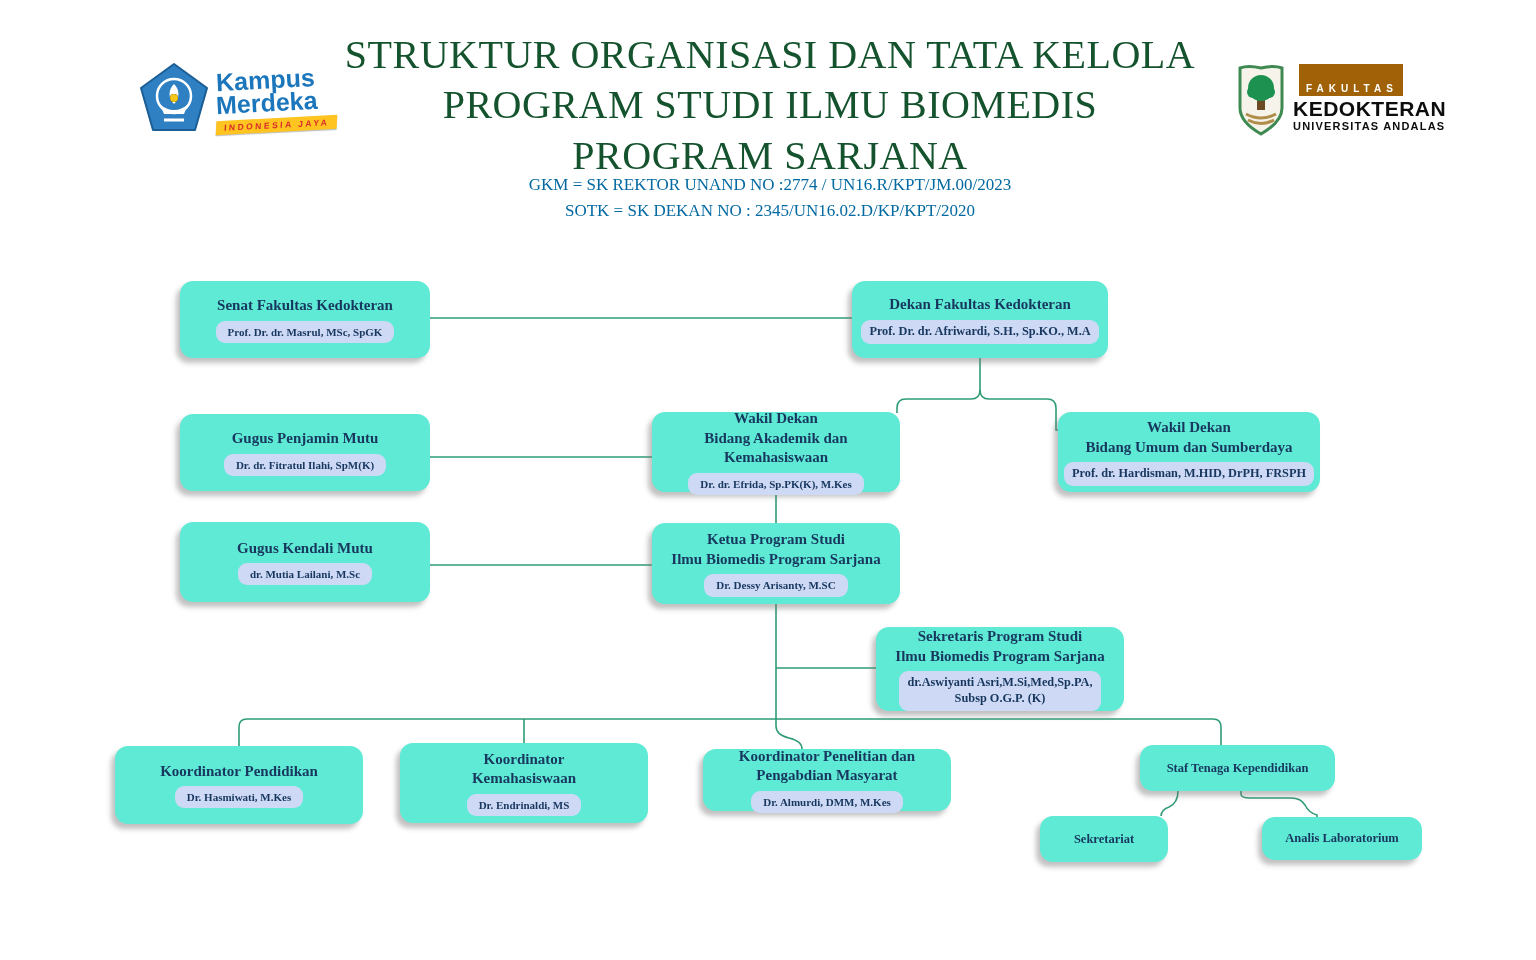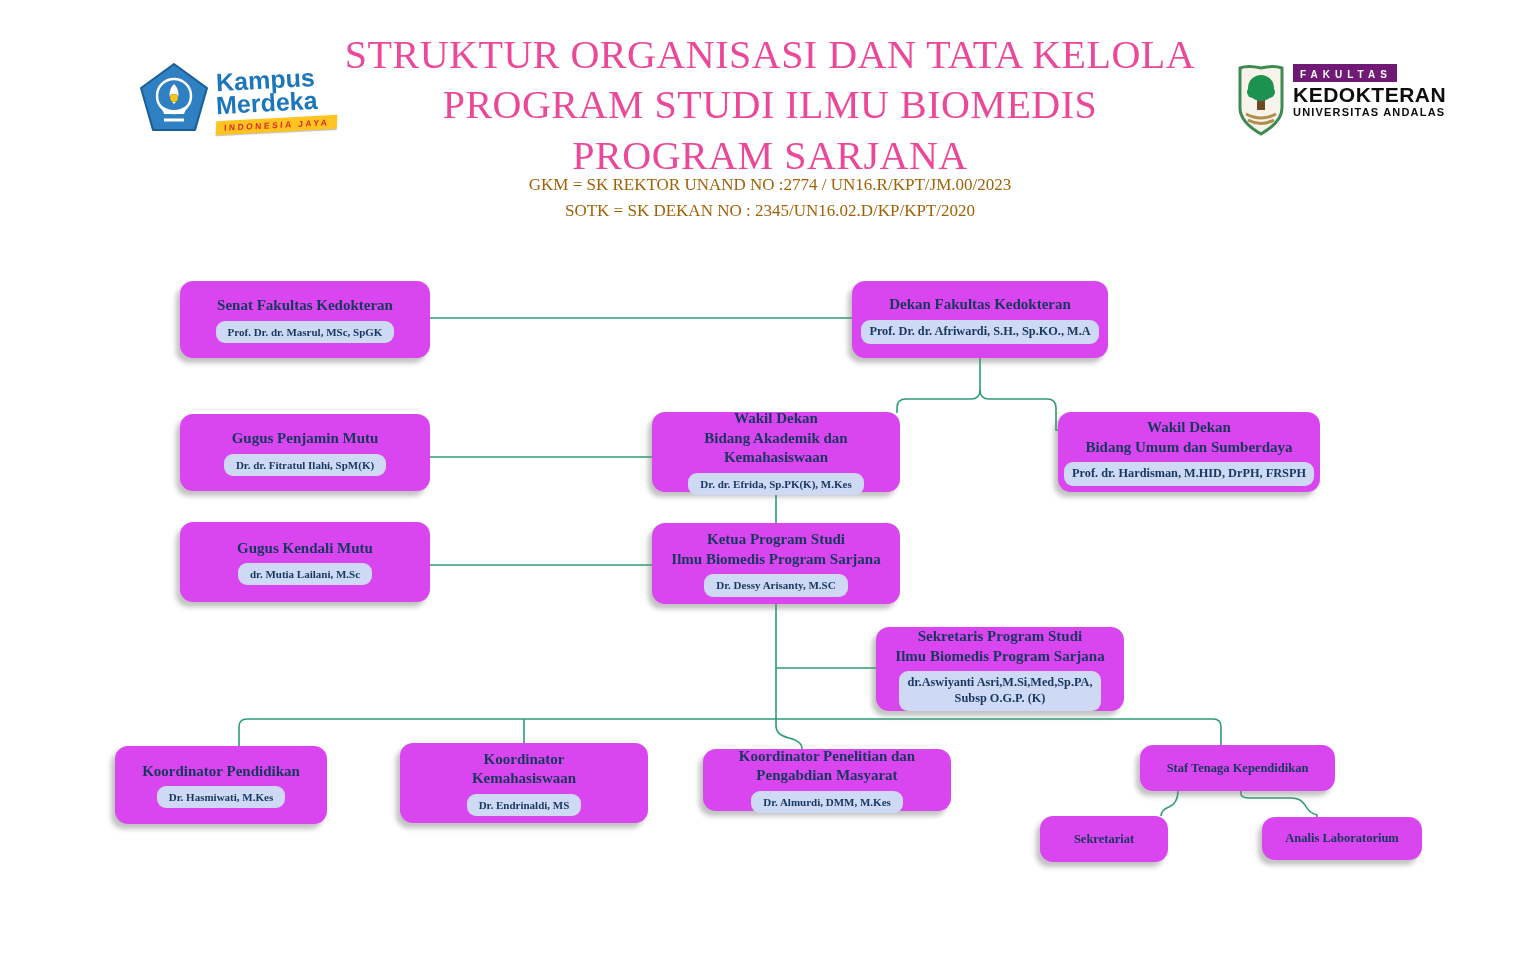--- a/index.html
+++ b/index.html
@@ -1,46 +1,46 @@
 <!DOCTYPE html>
 <html><head>
 <meta charset="utf-8">
 <style>
   html,body{margin:0;padding:0;background:#ffffff;}
   #stage{position:relative;width:1536px;height:960px;background:#ffffff;overflow:hidden;
          font-family:"Liberation Serif",serif;}
 
   
   #title-block{position:absolute;left:320px;top:30px;width:900px;text-align:center;}
-  .title-line{color:#ec4899;font-size:40px;line-height:1.26;letter-spacing:.5px;white-space:nowrap;}
+  .title-line{color:#14532d;font-size:40px;line-height:1.26;letter-spacing:.5px;white-space:nowrap;}
   #subtitle-block{position:absolute;left:320px;top:172px;width:900px;text-align:center;}
-  .subtitle-line{color:#a16207;font-size:17px;line-height:1.55;}
+  .subtitle-line{color:#0369a1;font-size:17px;line-height:1.55;}
 
   
   #logo-kampus{position:absolute;left:138px;top:60px;width:190px;height:80px;display:flex;align-items:center;
                font-family:"Liberation Sans",sans-serif;}
   #km-emblem{width:72px;height:76px;flex:0 0 auto;}
   #km-text{margin-left:6px;position:relative;}
   .km-word{color:#1b76bc;font-weight:bold;font-size:25px;line-height:.92;transform:rotate(-3deg);}
   #km-banner{display:inline-block;background:#ffc41f;color:#d92b2b;font-weight:bold;font-size:8.5px;
              letter-spacing:2.5px;padding:2px 8px;transform:rotate(-3deg) skewX(-6deg);margin-top:3px;
              box-shadow:0 1px 1px rgba(0,0,0,.25);white-space:nowrap;}
 
   
   #logo-unand{position:absolute;left:1236px;top:64px;display:flex;align-items:flex-start;
               font-family:"Liberation Sans",sans-serif;}
   #unand-shield{width:50px;height:72px;flex:0 0 auto;}
   #unand-text{margin-left:7px;display:flex;flex-direction:column;align-items:flex-start;}
-  #unand-fakultas{background:#701a75;color:#fff;font-weight:bold;font-size:10px;letter-spacing:5px;
-                  padding:5px 5px 2px 7px;white-space:nowrap;}
+  #unand-fakultas{background:#a16207;color:#fff;font-weight:bold;font-size:10px;letter-spacing:5px;
+                  padding:19px 5px 2px 7px;white-space:nowrap;margin-left:6px;}
   #unand-kedokteran{color:#0d0d0d;font-weight:bold;font-size:21px;letter-spacing:.5px;line-height:1.1;margin-top:1px;white-space:nowrap;}
   #unand-univ{color:#0d0d0d;font-weight:bold;font-size:11px;letter-spacing:1.2px;line-height:1.2;white-space:nowrap;}
 
   
-  .node{position:absolute;background:#d946ef;border-radius:13px;box-sizing:border-box;
+  .node{position:absolute;background:#5eead4;border-radius:13px;box-sizing:border-box;
         display:flex;flex-direction:column;justify-content:center;align-items:center;
         padding:5px 4px;box-shadow:-4px 5px 5px rgba(120,120,120,.45);z-index:2;}
   .node-title{color:#17375e;font-weight:bold;font-size:15px;line-height:1.3;text-align:center;
               white-space:pre-line;}
   .node-name{background:#cdd9f5;border-radius:9px;align-self:center;margin-top:5px;padding:4px 12px;
              color:#17375e;font-weight:bold;font-size:11px;line-height:1.3;text-align:center;
              white-space:pre-line;}
   .node-name.wide{font-size:12.3px;padding:4px 8px;}
   .node.small .node-title{font-size:12.5px;}
 
@@ -153,21 +153,21 @@
     <div class="node-name">Dr. Dessy Arisanty, M.SC</div>
   </div>
 
   <div class="node" style="left:876px;top:627px;width:248px;height:84px">
     <div class="node-title">Sekretaris Program Studi
 Ilmu Biomedis Program Sarjana</div>
     <div class="node-name wide">dr.Aswiyanti Asri,M.Si,Med,Sp.PA,
 Subsp O.G.P. (K)</div>
   </div>
 
-  <div class="node" style="left:115px;top:746px;width:212px;height:78px">
+  <div class="node" style="left:115px;top:746px;width:248px;height:78px">
     <div class="node-title">Koordinator Pendidikan</div>
     <div class="node-name">Dr. Hasmiwati, M.Kes</div>
   </div>
 
   <div class="node" style="left:400px;top:743px;width:248px;height:80px">
     <div class="node-title">Koordinator
 Kemahasiswaan</div>
     <div class="node-name">Dr. Endrinaldi, MS</div>
   </div>
 

